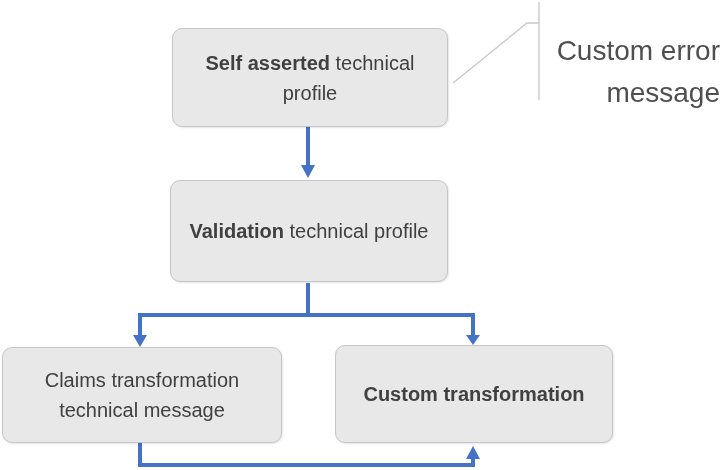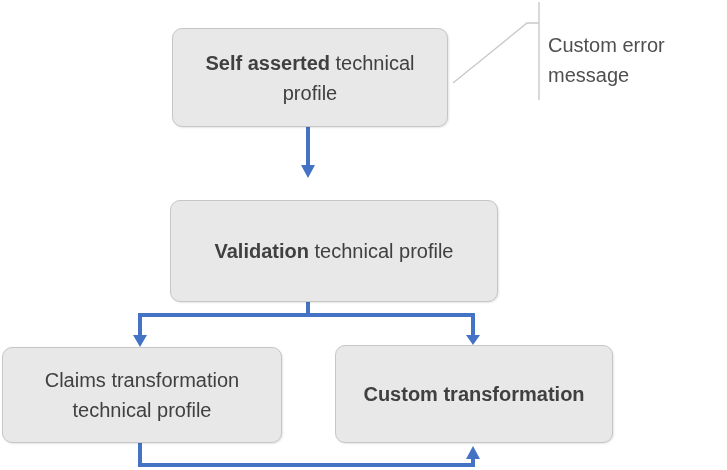--- a/index.html
+++ b/index.html
@@ -30,28 +30,28 @@
     box-sizing:border-box;
     display:flex;align-items:center;justify-content:center;
     text-align:center;
     color:var(--text);
     font-size:20px;line-height:1.5;
     padding:0 10px;
     box-shadow:1px 1px 2px rgba(0,0,0,0.10);
   }
   .node .b{font-weight:bold;}
   #node-0{left:172px;top:28px;width:276px;height:99px;}
-  #node-1{left:170px;top:180px;width:328px;height:102px;margin-top:20px;}
+  #node-1{left:170px;top:180px;width:278px;height:102px;}
   #node-2{left:2px;top:347px;width:280px;height:96px;}
   #node-3{left:335px;top:345px;width:278px;height:98px;}
   .callout-text{
     position:absolute;left:548px;top:30px;width:172px;
-    text-align:left;
+    text-align:right;
     color:var(--callout-text);
-    font-size:20px;line-height:1.5;
+    font-size:28px;line-height:1.5;
   }
 </style>
 </head>
 <body>
 
 <div class="canvas">
 
   <svg class="connector-layer" viewBox="0 0 727 470" width="727" height="470" xmlns="http://www.w3.org/2000/svg">
 
     <path class="callout-line" d="M453 83 L527 23 L539 23"></path>
@@ -71,21 +71,21 @@
 
   <div class="node" id="node-0">
     <div class="node-label"><span class="b">Self asserted</span><span> technical profile</span></div>
   </div>
 
   <div class="node" id="node-1">
     <div class="node-label"><span class="b">Validation</span><span> technical profile</span></div>
   </div>
 
   <div class="node" id="node-2">
-    <div class="node-label"><span class="b"></span><span>Claims transformation technical profile</span></div>
+    <div class="node-label"><span class="b"></span><span>Claims transformation technical message</span></div>
   </div>
 
   <div class="node" id="node-3">
     <div class="node-label"><span class="b">Custom transformation</span><span></span></div>
   </div>
 
   <div class="callout-text">Custom error message</div>
 
 </div>
 

